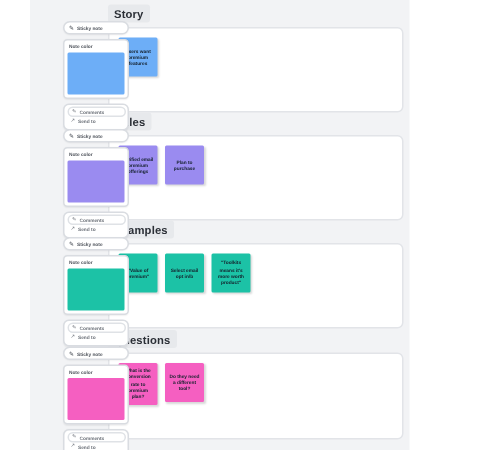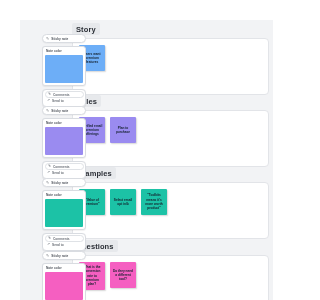--- a/index.html
+++ b/index.html
@@ -11,21 +11,20 @@
     overflow: hidden;
     background: #ffffff;
     font-family: "Liberation Sans", sans-serif;
   }
 
   #app {
     position: relative;
     width: 300px;
     height: 212px;
     background: #ffffff;
-    margin-top: 20px;
   }
 
   
   .canvas {
     position: absolute;
     left: 20px;
     top: 0;
     width: 253px;
     height: 300px;
     background: #f2f3f5;

